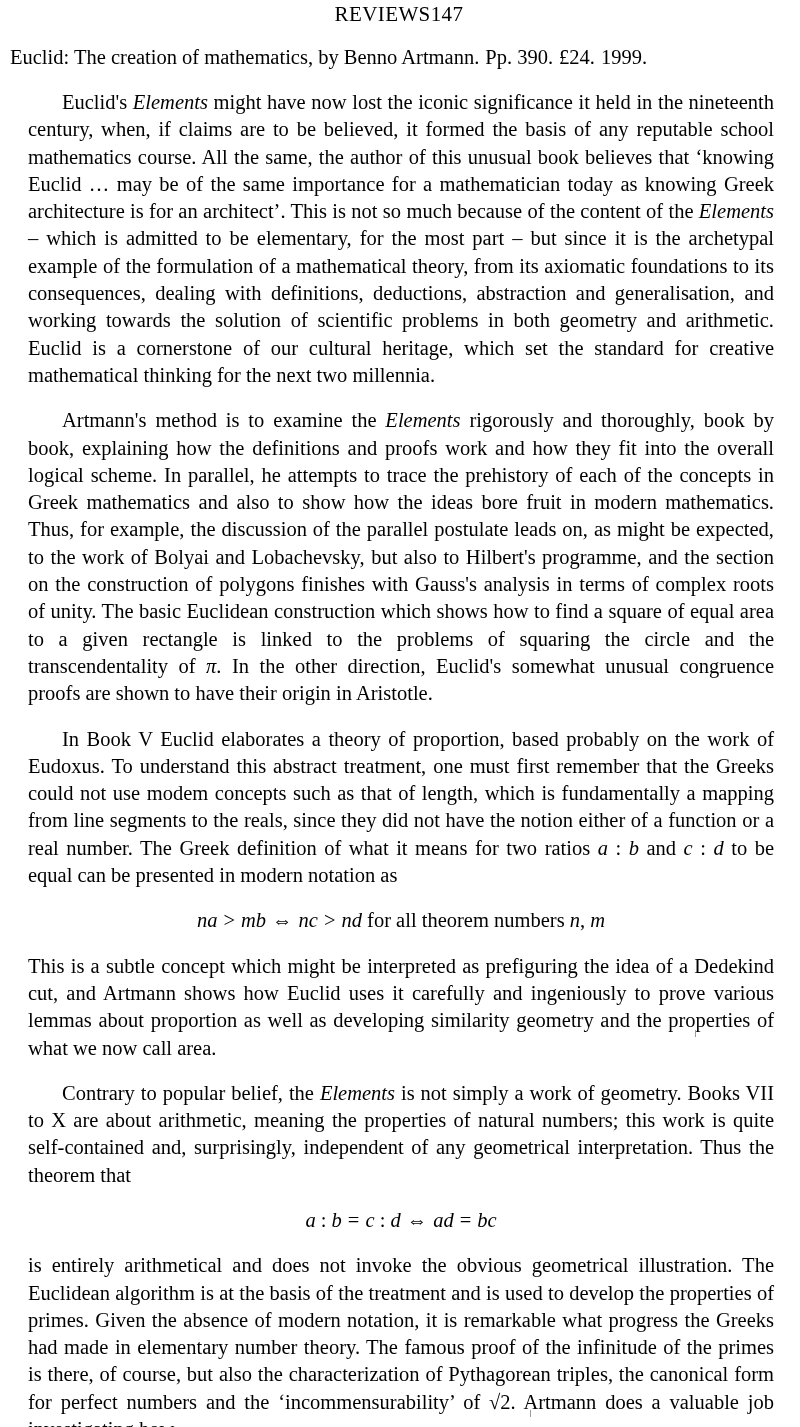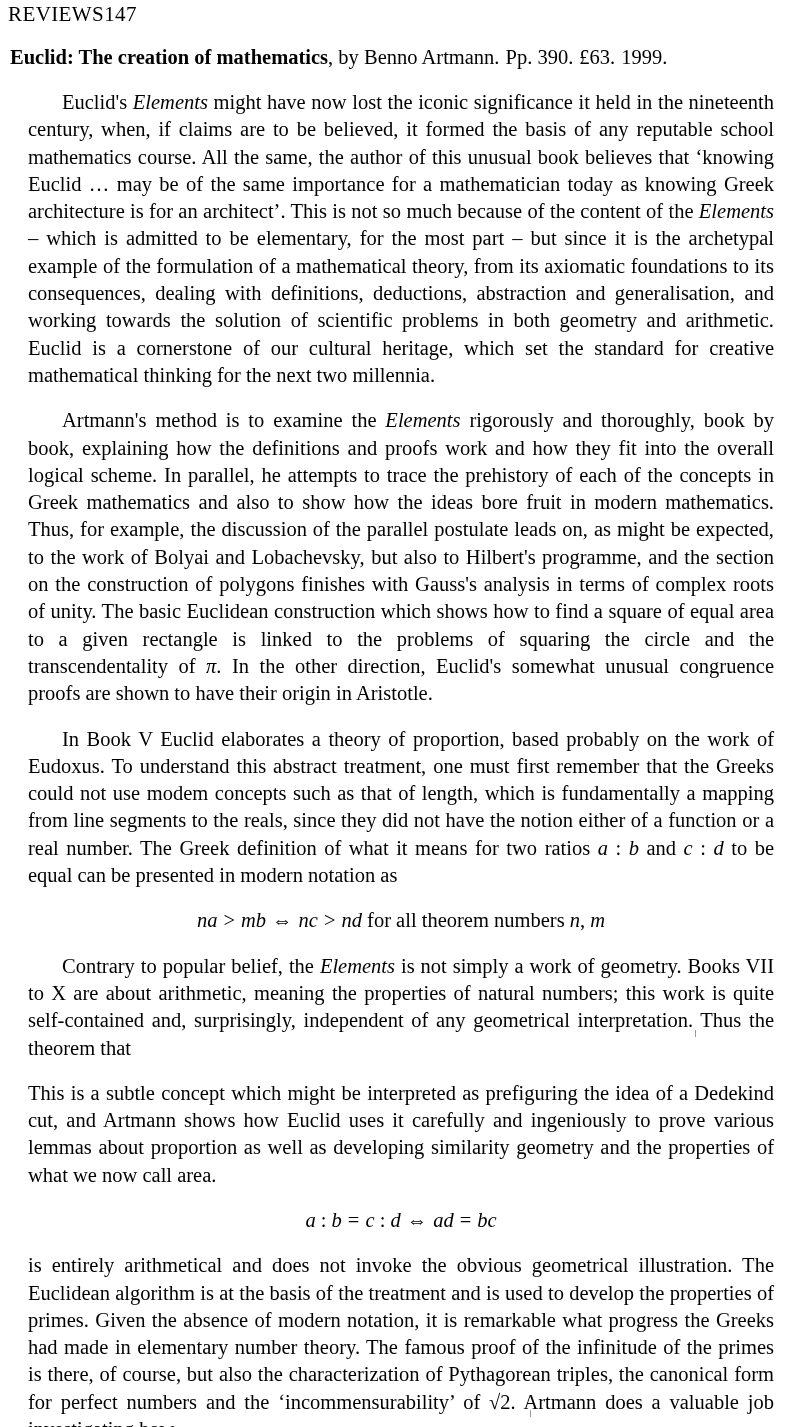--- a/index.html
+++ b/index.html
@@ -23,21 +23,21 @@
     padding: 0;
   }
   
   .running-head {
     position: absolute;
     top: 2px;
     left: 8px;
     right: 10px;
     height: 26px;
     display: flex;
-    justify-content: flex-start;
+    justify-content: center;
     align-items: flex-start;
     font-size: 21px;
     letter-spacing: 0.4px;
   }
   .running-head .folio {
     font-size: 21px;
   }
   
   .column {
     position: absolute;
@@ -45,21 +45,21 @@
     left: 10px;
     width: 782px;
   }
   .booktitle {
     font-size: 20.5px;
     line-height: 27px;
     text-align: left;
     margin: 0 0 2px 0;
   }
   .booktitle .bold {
-    font-weight: bold;
+    font-weight: normal;
     margin-top: 20px;
   }
   .booktitle .sp {
     display: inline-block;
     width: 6px;
   }
   p.body {
     font-size: 20.5px;
     line-height: 27.3px;
     text-align: justify;
@@ -107,34 +107,34 @@
 <div class="page">
 
   <div class="running-head">
     <span>REVIEWS</span>
     <span class="folio">147</span>
   </div>
 
   <div class="column">
 
     <div class="booktitle">
-      <span class="bold">Euclid: The creation of mathematics</span><span>, by Benno Artmann.</span><span class="sp"></span><span>Pp. 390.</span><span class="sp"></span><span>£63.</span><span class="sp"></span><span>1999.</span><br>
+      <span class="bold">Euclid: The creation of mathematics</span><span>, by Benno Artmann.</span><span class="sp"></span><span>Pp. 390.</span><span class="sp"></span><span>£24.</span><span class="sp"></span><span>1999.</span><br>
     </div>
 
     <p class="body"><span>Euclid's </span><span class="it">Elements</span><span> might have now lost the iconic significance it held in the nineteenth century, when, if claims are to be believed, it formed the basis of any reputable school mathematics course.  All the same, the author of this unusual book believes that ‘knowing Euclid … may be of the same importance for a mathematician today as knowing Greek architecture is for an architect’.  This is not so much because of the content of the </span><span class="it">Elements</span><span> – which is admitted to be elementary, for the most part – but since it is the archetypal example of the formulation of a mathematical theory, from its axiomatic foundations to its consequences, dealing with definitions, deductions, abstraction and generalisation, and working towards the solution of scientific problems in both geometry and arithmetic.  Euclid is a cornerstone of our cultural heritage, which set the standard for creative mathematical thinking for the next two millennia.</span></p>
 
     <p class="body"><span>Artmann's method is to examine the </span><span class="it">Elements</span><span> rigorously and thoroughly, book by book, explaining how the definitions and proofs work and how they fit into the overall logical scheme.  In parallel, he attempts to trace the prehistory of each of the concepts in Greek mathematics and also to show how the ideas bore fruit in modern mathematics.  Thus, for example, the discussion of the parallel postulate leads on, as might be expected, to the work of Bolyai and Lobachevsky, but also to Hilbert's programme, and the section on the construction of polygons finishes with Gauss's analysis in terms of complex roots of unity.  The basic Euclidean construction which shows how to find a square of equal area to a given rectangle is linked to the problems of squaring the circle and the transcendentality of </span><span class="it">π</span><span>.  In the other direction, Euclid's somewhat unusual congruence proofs are shown to have their origin in Aristotle.</span></p>
 
     <p class="body"><span>In Book V Euclid elaborates a theory of proportion, based probably on the work of Eudoxus.  To understand this abstract treatment, one must first remember that the Greeks could not use modem concepts such as that of length, which is fundamentally a mapping from line segments to the reals, since they did not have the notion either of a function or a real number.  The Greek definition of what it means for two ratios </span><span class="it">a</span><span> : </span><span class="it">b</span><span> and </span><span class="it">c</span><span> : </span><span class="it">d</span><span> to be equal can be presented in modern notation as</span></p>
 
     <div class="display-eq"><span class="var">na</span><span class="op wide">&gt;</span><span class="var">mb</span><span class="op wide">⇔</span><span class="var">nc</span><span class="op wide">&gt;</span><span class="var">nd</span><span> for all theorem numbers </span><span class="var">n</span><span>, </span><span class="var">m</span></div>
 
+    <p class="body cont">This is a subtle concept which might be interpreted as prefiguring the idea of a Dedekind cut, and Artmann shows how Euclid uses it carefully and ingeniously to prove various lemmas about proportion as well as developing similarity geometry and the properties of what we now call area.</p>
+
     <p class="body"><span>Contrary to popular belief, the </span><span class="it">Elements</span><span> is not simply a work of geometry.  Books VII to X are about arithmetic, meaning the properties of natural numbers; this work is quite self-contained and, surprisingly, independent of any geometrical interpretation.  Thus the theorem that</span></p>
-
-    <p class="body cont">This is a subtle concept which might be interpreted as prefiguring the idea of a Dedekind cut, and Artmann shows how Euclid uses it carefully and ingeniously to prove various lemmas about proportion as well as developing similarity geometry and the properties of what we now call area.</p>
 
     <div class="display-eq eq2"><span class="var">a</span><span> : </span><span class="var">b</span><span class="op wide">=</span><span class="var">c</span><span> : </span><span class="var">d</span><span class="op wide">⇔</span><span class="var">ad</span><span class="op wide">=</span><span class="var">bc</span></div>
 
     <p class="body cont"><span>is entirely arithmetical and does not invoke the obvious geometrical illustration.  The Euclidean algorithm is at the basis of the treatment and is used to develop the properties of primes.  Given the absence of modern notation, it is remarkable what progress the Greeks had made in elementary number theory.  The famous proof of the infinitude of the primes is there, of course, but also the characterization of Pythagorean triples, the canonical form for perfect numbers and the ‘incommensurability’ of </span><span class="sqrt-group"><span>√</span><span class="bar">2</span></span><span>.  Artmann does a valuable job investigating how</span></p>
 
   </div>
 
   <div class="stray-mark" style="left:695px; top:1030px;"></div>
   <div class="stray-mark" style="left:530px; top:1410px;"></div>
 

